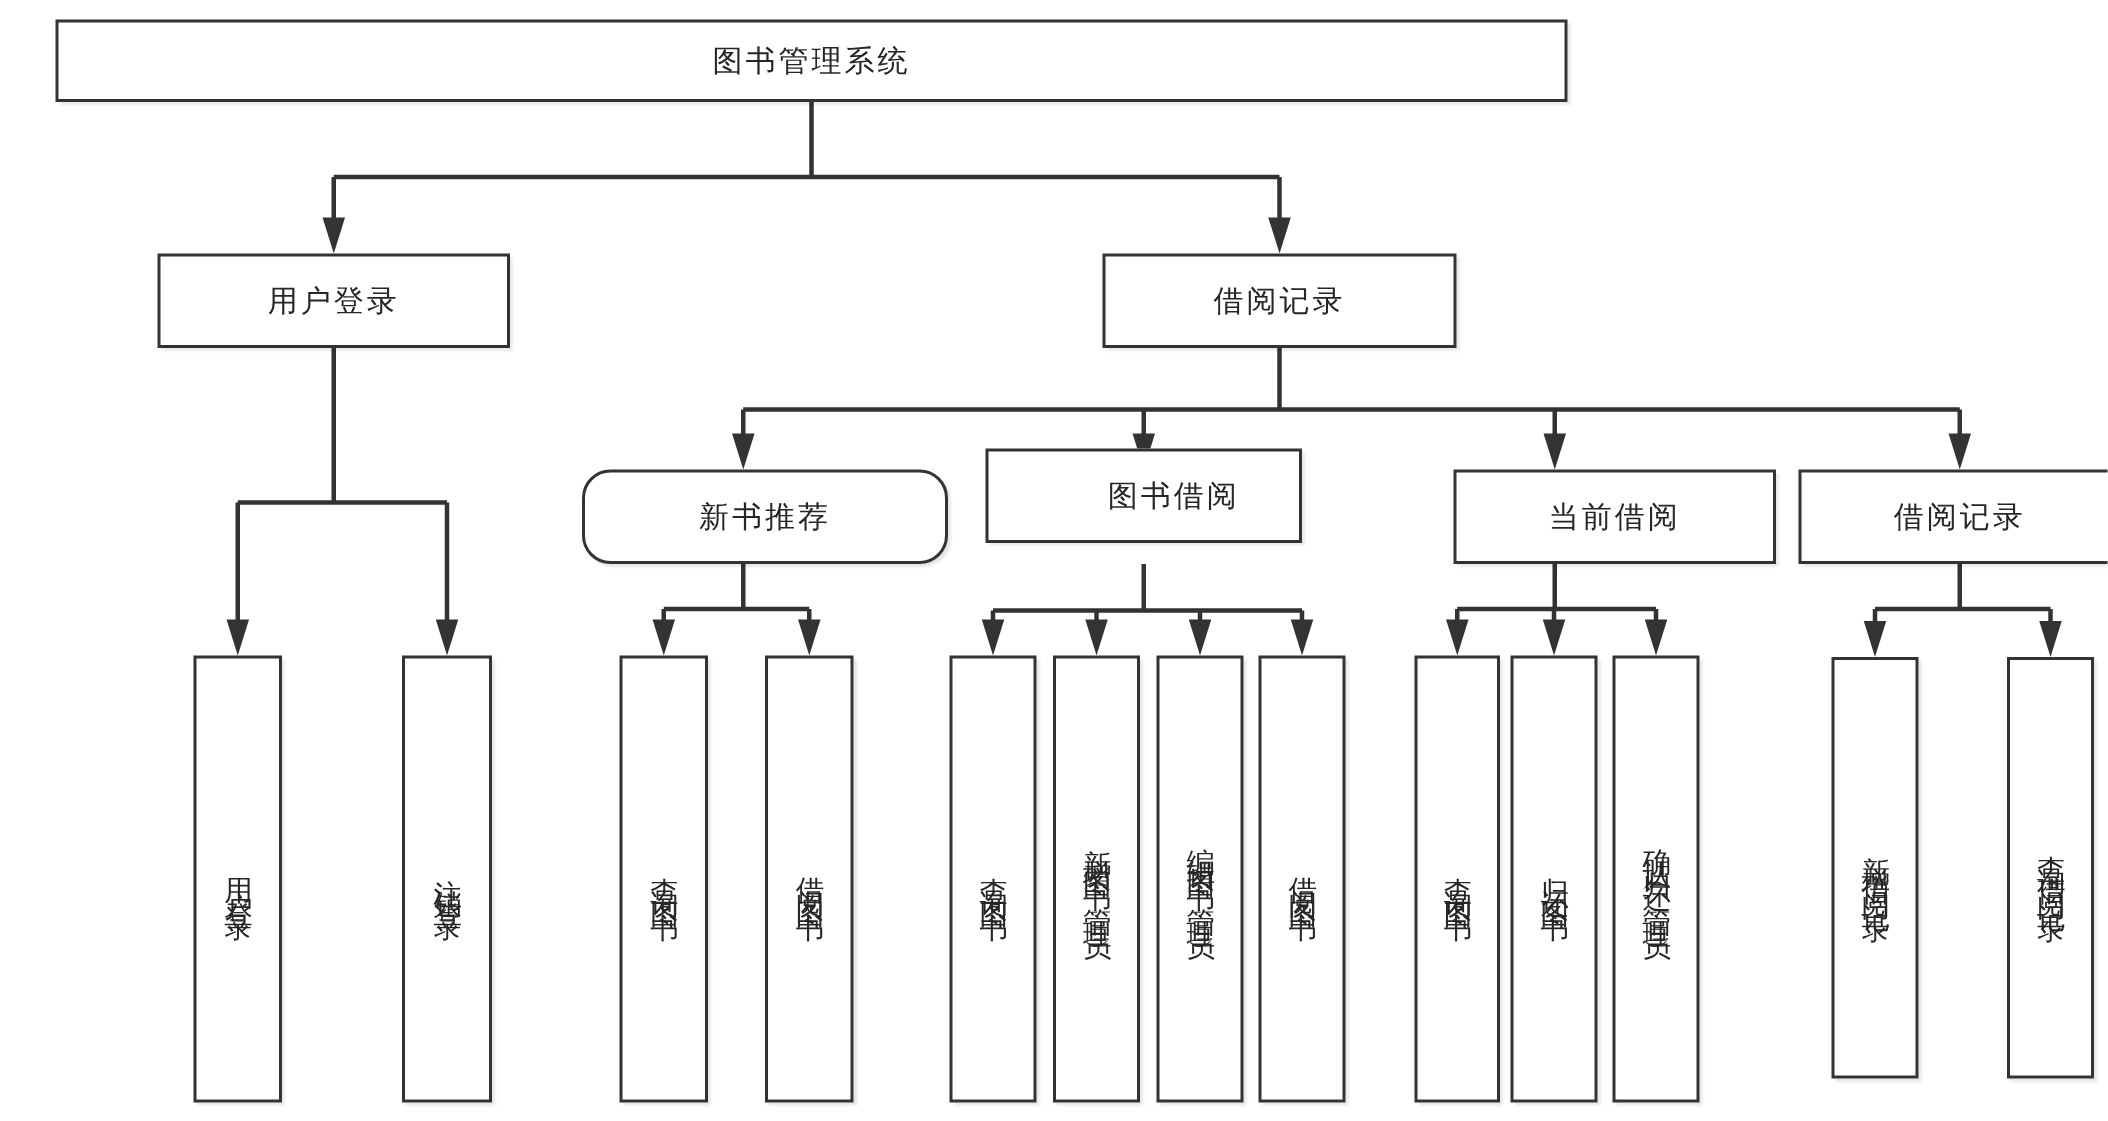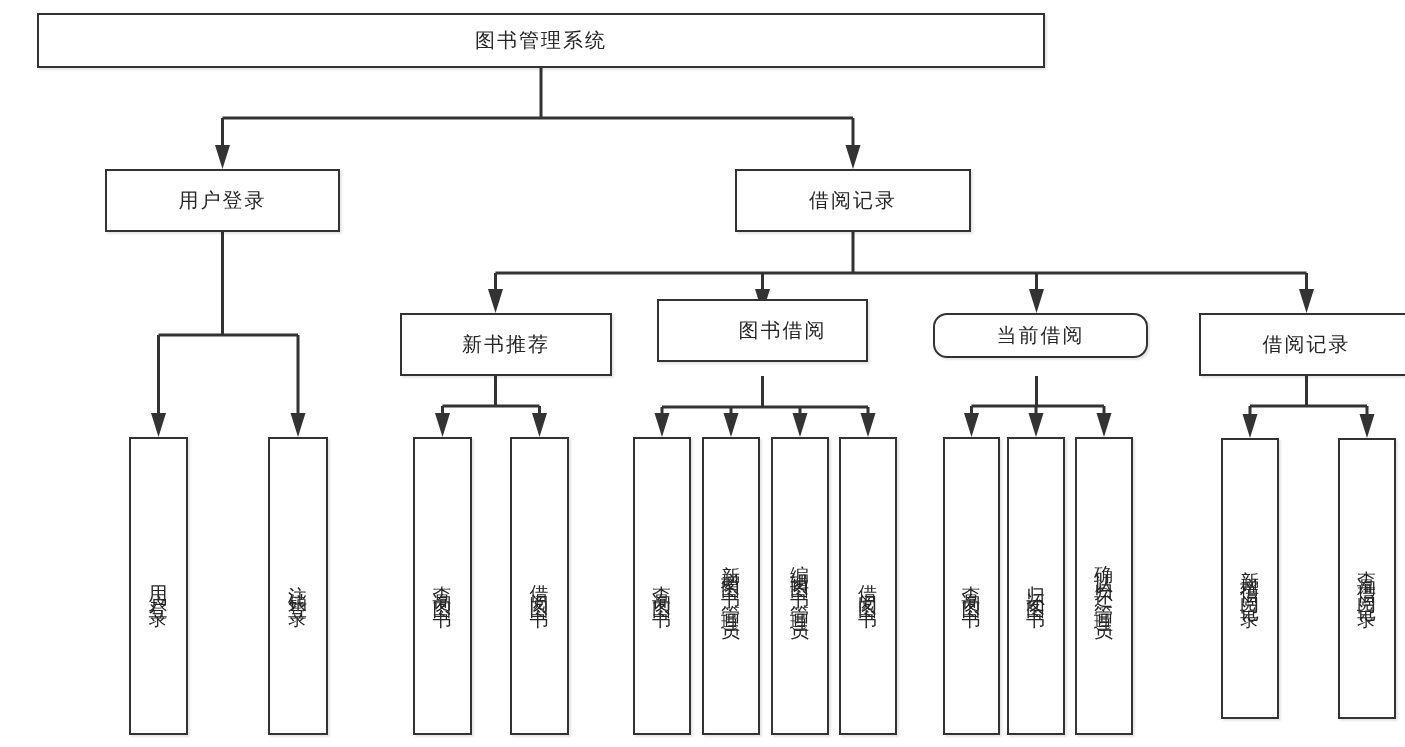--- a/index.html
+++ b/index.html
@@ -87,27 +87,27 @@
     <span>图书管理系统</span>
   </div>
 
   <div class="box" style="left:80px; top:169px; width:235px; height:63px;">
     <span>用户登录</span>
   </div>
   <div class="box" style="left:710px; top:169px; width:236px; height:63px;">
     <span>借阅记录</span>
   </div>
 
-  <div class="box" style="left:375px; top:313px; width:212px; height:63px;">
+  <div class="box" style="left:363px; top:313px; width:244px; height:63px;border-radius:19px;">
     <span>新书推荐</span>
   </div>
   <div class="box" style="left:632px; top:299px; width:211px; height:63px;padding-left:40px;">
     <span>图书借阅</span>
   </div>
-  <div class="box" style="left:908px; top:313px; width:215px; height:45px;border-radius:14px;">
+  <div class="box" style="left:944px; top:313px; width:215px; height:63px;">
     <span>当前借阅</span>
   </div>
   <div class="box" style="left:1174px; top:313px; width:215px; height:63px;">
     <span>借阅记录</span>
   </div>
 
   <div class="box leaf" style="left:104px; top:437px; width:59px; height:298px;">
     <span class="v">用户登录</span>
   </div>
   <div class="box leaf" style="left:243px; top:437px; width:60px; height:298px;">

